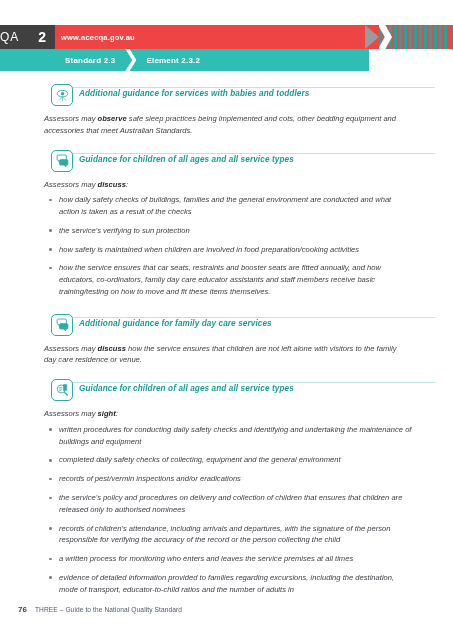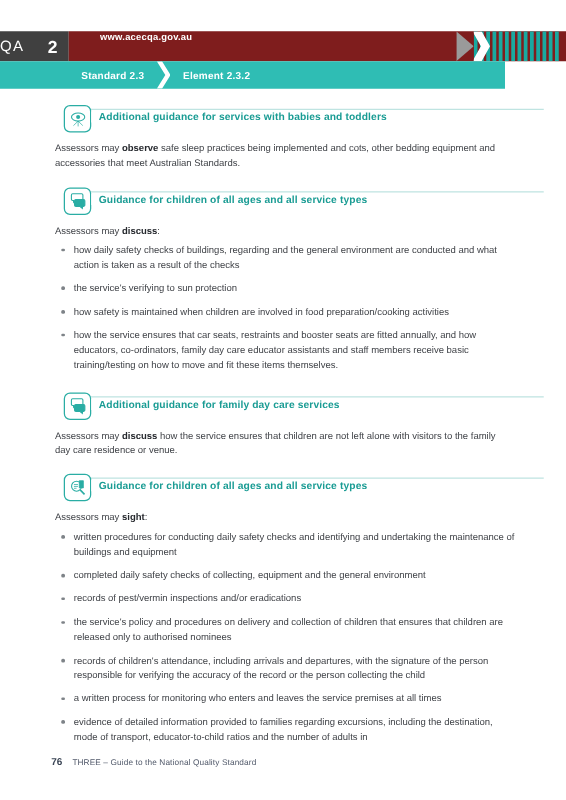--- a/index.html
+++ b/index.html
@@ -18,58 +18,58 @@
   }
   .qa-block {
     width: 55px; background: #404040;
     display: flex; align-items: center; justify-content: space-between;
     padding-right: 8px; color: #ffffff;
     letter-spacing: 1px;
   }
   .qa-letters { font-size: 12px; font-weight: 400; }
   .qa-num { font-size: 14px; font-weight: 700; margin-left: 3px; }
   .url-block {
-    flex: 1; background: #7f1d1d; display: flex; 
-    padding-left: 25px;
+    flex: 1; background: #ef4444; display: flex; align-items: center;
+    padding-left: 6px;
   }
   .url-text { color: #ffffff; font-size: 7.5px; font-weight: 700; letter-spacing: .2px; }
   .stripes {
     position: absolute; right: 0; top: 25px; height: 24px; width: 74px;
     display: flex; align-items: stretch; overflow: hidden;
   }
   .stripe { width: 3px; background: #19a9a0; margin-right: 2px; }
   .chevron-white {
     position: absolute; left: -1px; top: 0; width: 14px; height: 24px;
     background: #ffffff;
     clip-path: polygon(0 0, 52% 0, 100% 50%, 52% 100%, 0 100%, 48% 50%);
   }
   .grey-tip {
     position: absolute; right: 74px; top: 25px; width: 14px; height: 24px;
     background: #9a9a9a; clip-path: polygon(0 0, 0 100%, 100% 50%);
   }
 
   
   .crumb-band {
-    position: absolute; top: 49px; left: 0; width: 404px; height: 22px;
+    position: absolute; top: 49px; left: 0; width: 369px; height: 22px;
     background: #2fbdb4;
   }
   .crumb-inner { position: absolute; left: 55px; top: 0; height: 22px; display: flex; align-items: center; }
   .crumb {
     color: #ffffff; font-size: 8px; font-weight: 700; letter-spacing: .2px;
     padding: 0 10px; white-space: nowrap;
   }
   .crumb-sep {
     width: 11px; height: 22px; background: #ffffff;
     clip-path: polygon(0 0, 38% 0, 100% 50%, 38% 100%, 0 100%, 62% 50%);
   }
 
   
   .content { position: absolute; left: 0; top: 71px; width: 453px; }
 
-  .section { margin-top: 0; }
+  .section { margin-top: 0; font-style: italic; }
 
   .sec-head { position: relative; display: flex; align-items: flex-start; margin-left: 51px; }
   .sec-icon {
     width: 22px; height: 22px; flex: 0 0 22px;
     border: 1.3px solid #2aada4; border-radius: 5px;
     background: #ffffff; display: flex; align-items: center; justify-content: center;
     position: relative; z-index: 2;
   }
   .sec-rule {
     position: absolute; left: 16px; right: 18px; top: 3px; height: 1px;
@@ -95,21 +95,21 @@
   }
   ul.bullets li:before {
     content: ""; position: absolute; left: 0; top: 4.5px;
     width: 2.6px; height: 2.6px; border-radius: 50%; background: #7e8388;
   }
   .gap-sm { height: 9px; }
   .gap-md { height: 13px; }
 
   
   .footer {
-    position: absolute; left: 41px; bottom: 26px;
+    position: absolute; left: 18px; bottom: 26px;
     display: flex; align-items: baseline; color: #4a5568;
   }
   .foot-num { font-size: 8px; font-weight: 700; color: #3c4656; }
   .foot-text { font-size: 6.6px; margin-left: 8px; color: #51596a; letter-spacing: .1px; }
 </style>
 </head>
 <body>
 
 <div class="page">
 
@@ -174,21 +174,21 @@
         <div class="sec-icon">
           <svg width="15" height="15" viewBox="0 0 24 24" fill="none" stroke="#2aada4" stroke-width="1.4">
             <path d="M5 3.2h11.5a1.6 1.6 0 0 1 1.6 1.6v5.4a1.6 1.6 0 0 1-1.6 1.6H9.5L6.3 14.3V11.8H5a1.6 1.6 0 0 1-1.6-1.6V4.8A1.6 1.6 0 0 1 5 3.2z"></path>
             <path d="M9.2 10.6h9.6a1.8 1.8 0 0 1 1.8 1.8v5.1a1.8 1.8 0 0 1-1.8 1.8h-1.4v2.6l-3.3-2.6H9.2a1.8 1.8 0 0 1-1.8-1.8v-5.1a1.8 1.8 0 0 1 1.8-1.8z" fill="#2aada4" stroke="#2aada4"></path>
           </svg>
         </div>
         <div class="sec-title">Guidance for children of all ages and all service types</div>
       </div>
       <p class="body-text"><span>Assessors may </span><b>discuss</b><span>:</span></p>
       <ul class="bullets">
-        <li>how daily safety checks of buildings, regarding and the general environment are conducted and what action is taken as a result of the checks</li>
+        <li>how daily safety checks of buildings, families and the general environment are conducted and what action is taken as a result of the checks</li>
         <li>the service's verifying to sun protection</li>
         <li>how safety is maintained when children are involved in food preparation/cooking activities</li>
         <li>how the service ensures that car seats, restraints and booster seats are fitted annually, and how educators, co-ordinators, family day care educator assistants and staff members receive basic training/testing on how to move and fit these items themselves.</li>
       </ul>
     </div>
 
     <div class="gap-sm"></div>
     <div class="section">
       <div class="sec-head">
         <div class="sec-rule"></div>

